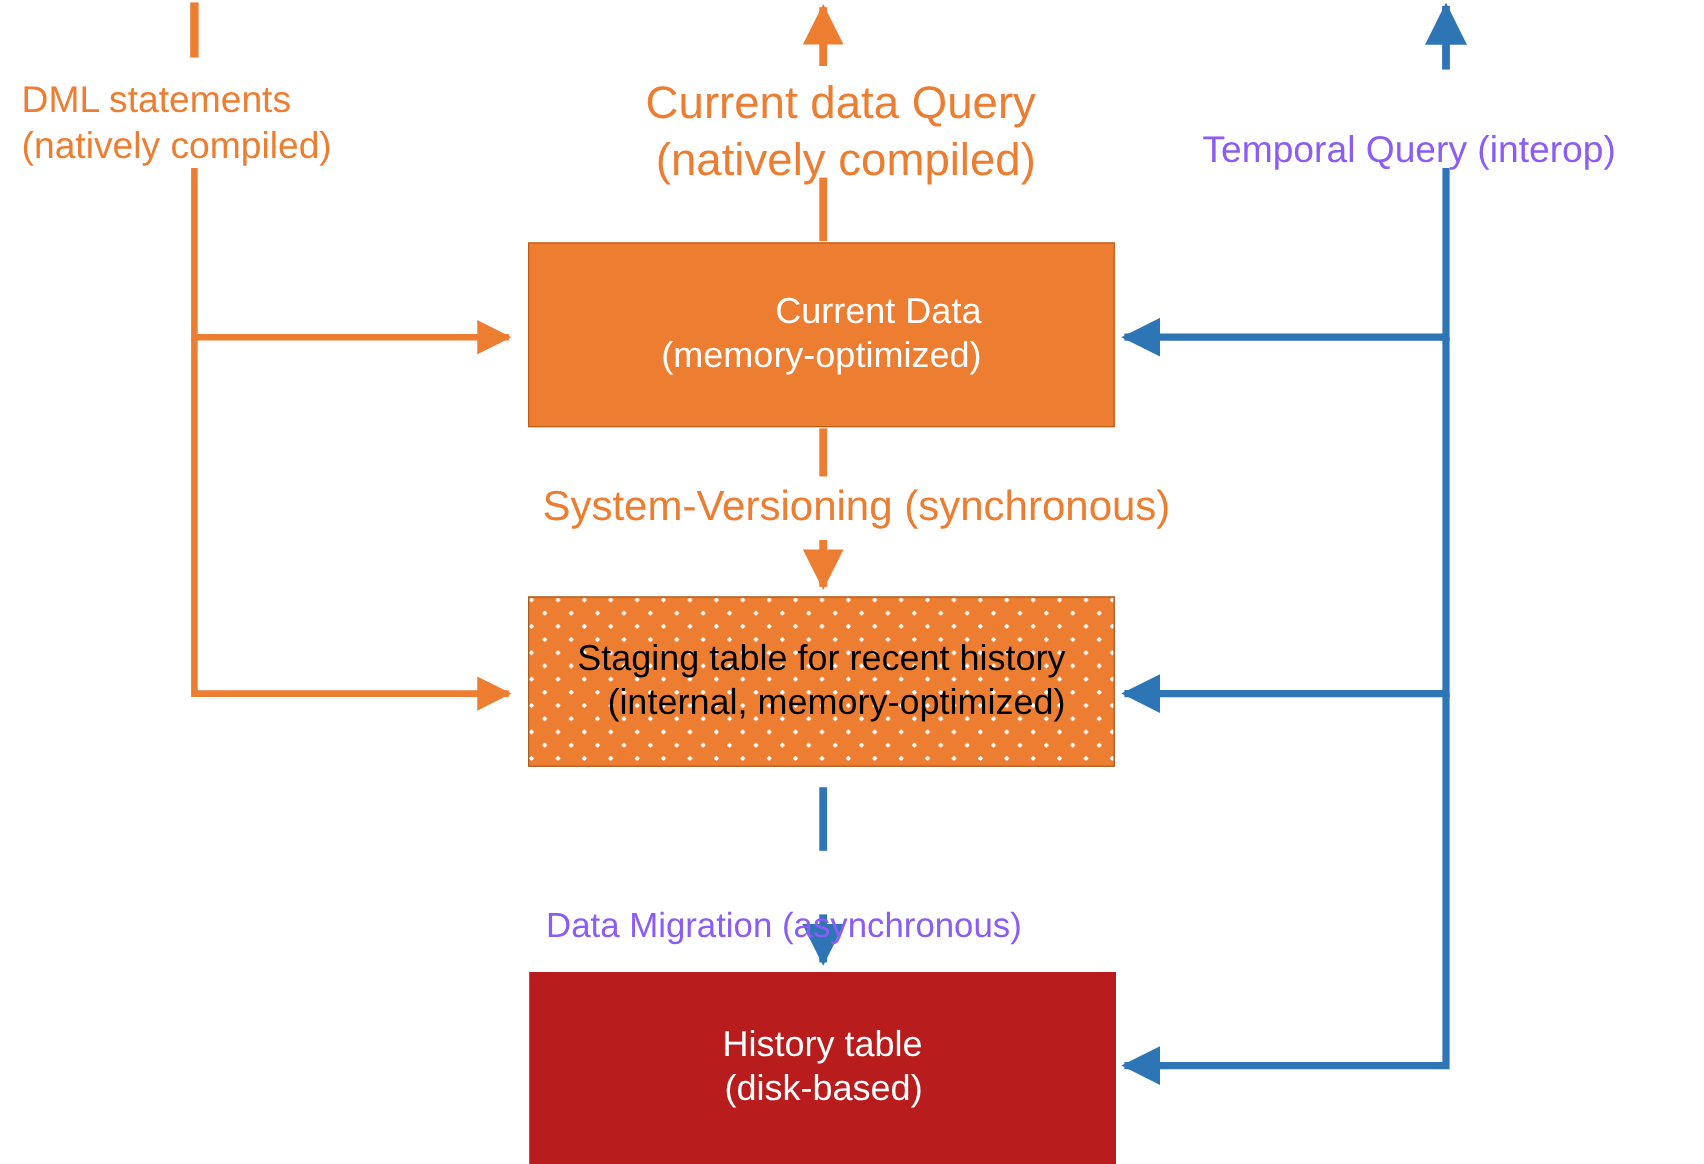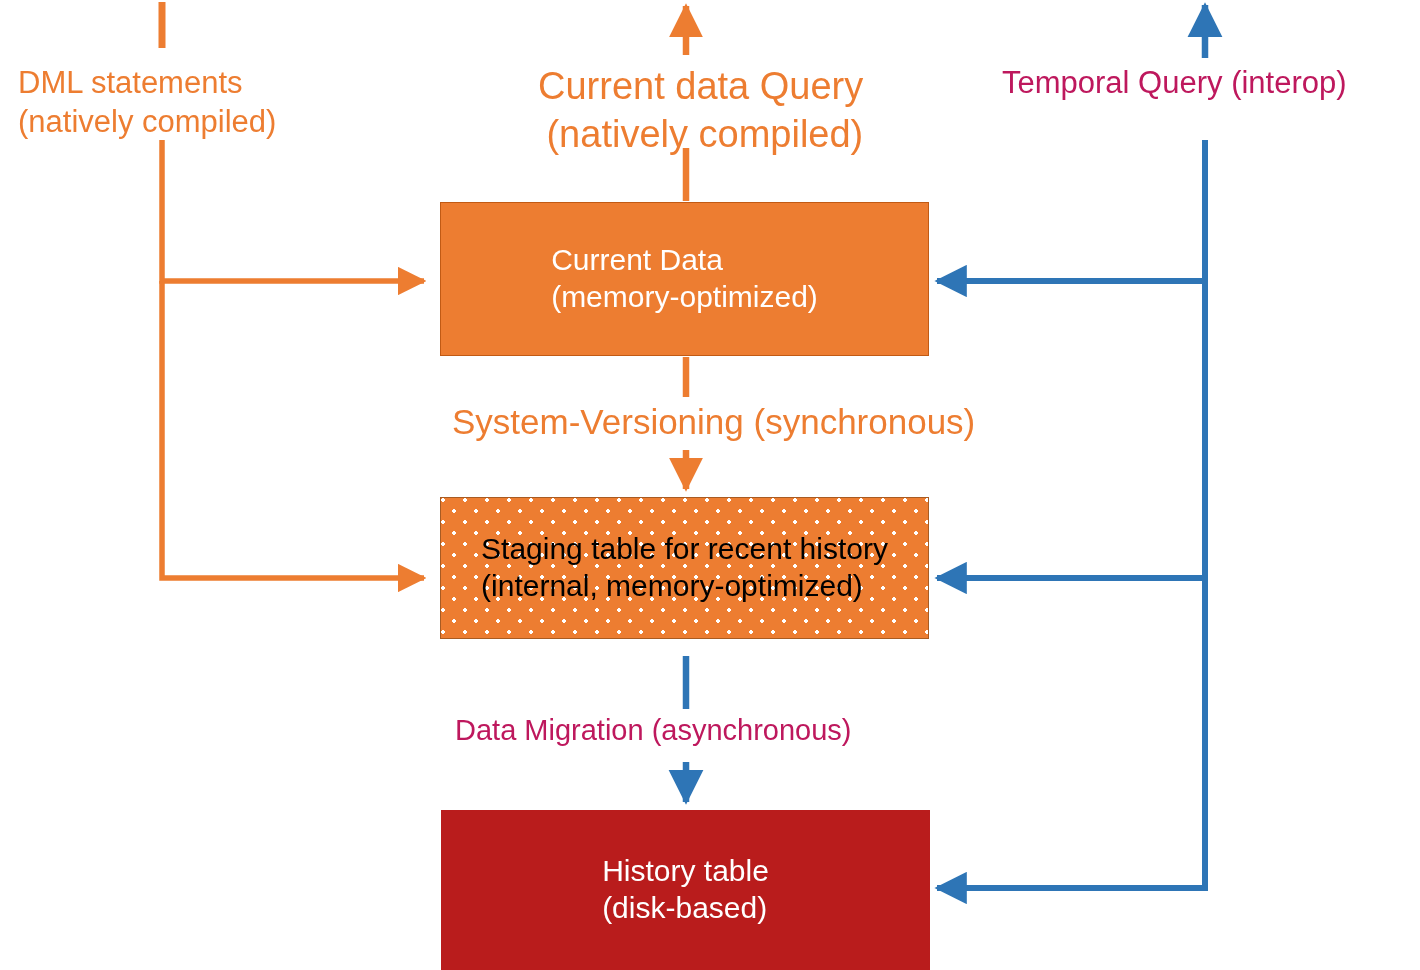--- a/index.html
+++ b/index.html
@@ -24,21 +24,21 @@
     pointer-events: none;
   }
 
   
   .node {
     position: absolute;
     box-sizing: border-box;
     display: flex;
     align-items: center;
     justify-content: center;
-    text-align: left;
+    text-align: right;
     line-height: 1.22;
     white-space: pre-line;
   }
   .node-current {
     left: 440px;
     top: 202px;
     width: 489px;
     height: 154px;
     background: #ED7D31;
     border: 1px solid #C15A14;
@@ -71,21 +71,21 @@
     font-size: 30px;
   }
 
   
   .label {
     position: absolute;
     white-space: pre-line;
     line-height: 1.26;
   }
   .label-orange { color: #ED7D31; }
-  .label-blue   { color: #be185d; }
+  .label-blue   { color: #8b5cf6; margin-top: 42px; }
 
   .lbl-dml {
     left: 18px;
     top: 63px;
     font-size: 31px;
   }
   .lbl-currentquery {
     left: 538px;
     top: 63px;
     font-size: 38px;

